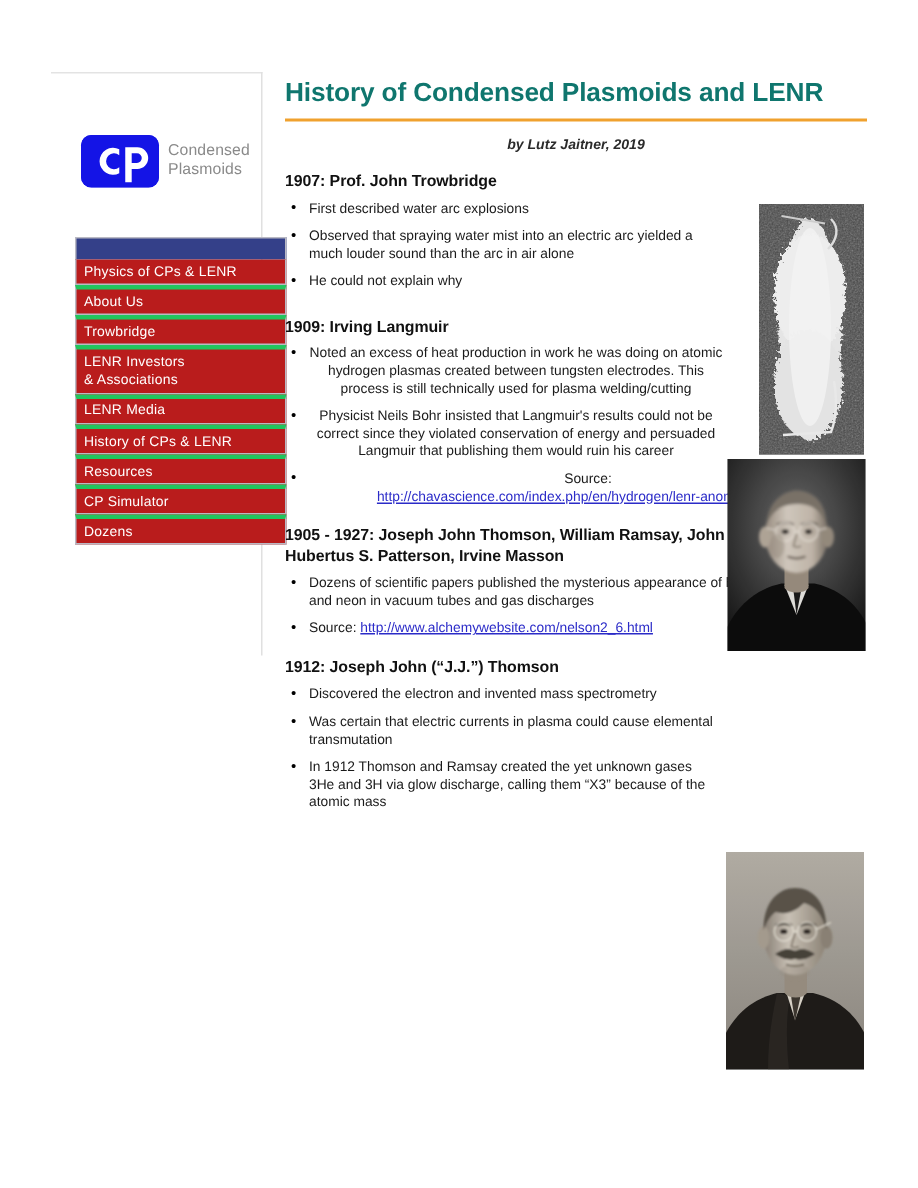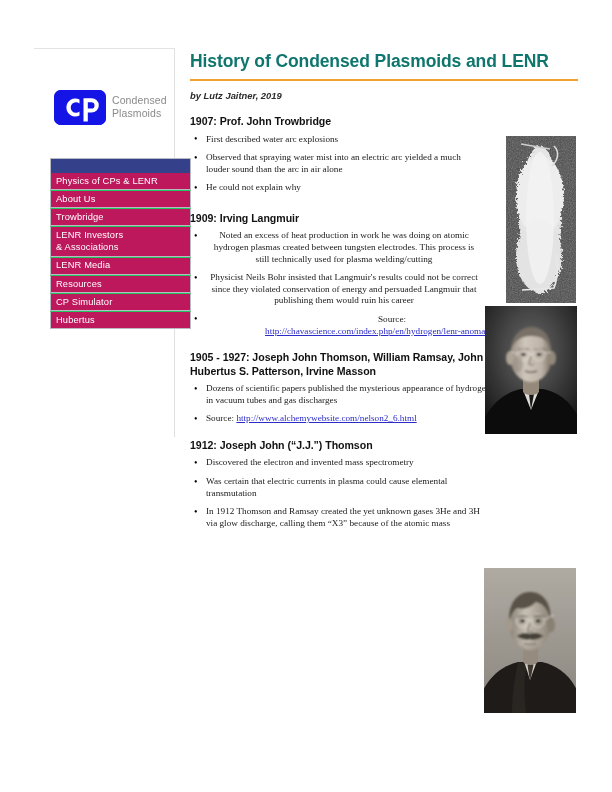--- a/index.html
+++ b/index.html
@@ -83,34 +83,34 @@
     width: 141px;
   }
   .nav-spacer {
     height: 15px;
     background: #344089;
     border: 1px solid #b9b9c4;
     border-bottom: none;
     box-sizing: border-box;
   }
   .nav-item {
-    background: #be185d;
+    background: #b91c1c;
     border: 1px solid #b9b9c4;
     border-top: 1px solid #9a9aad;
     box-sizing: border-box;
     color: #ffffff;
     font-size: 9.3px;
     line-height: 12.6px;
     padding: 1.5px 0 2px 5px;
     letter-spacing: 0.15px;
     cursor: pointer;
     white-space: pre-line;
   }
   .nav-item:not(:first-child) { border-top: none; }
-  .nav-item + .nav-item { border-top: 1px solid #22c55e; }
+  .nav-item + .nav-item { border-top: 3px solid #22c55e; }
 
   
   #main {
     position: absolute;
     left: 190px;
     top: 50px;
     width: 388px;
   }
 
   .doc-title {
@@ -122,41 +122,41 @@
     margin: 0;
   }
   .title-rule {
     margin-top: 7px;
     width: 388px;
     height: 2px;
     background: #f0a12e;
   }
   .byline {
     margin-top: 9px;
+    text-align: center;
     font-size: 9.4px;
     font-style: italic;
     font-weight: bold;
     color: #2b2b2b;
   }
 
   .section { margin-top: 14px; position: relative; }
   .section-head {
     font-size: 10.6px;
     line-height: 13.5px;
     font-weight: bold;
     color: #111111;
     margin-bottom: 5px;
     letter-spacing: -0.05px;
   }
 
   ul.bullets {
     margin: 0;
     padding: 0;
     list-style: none;
-    font-family: Liberation Serif, serif;
   }
   ul.bullets li {
     position: relative;
     padding-left: 16px;
     margin-bottom: 7px;
     font-size: 9.2px;
     line-height: 11.6px;
     color: #1a1a1a;
   }
   ul.bullets li:before {
@@ -218,23 +218,24 @@
     </div>
 
     <nav class="nav">
       <div class="nav-spacer"></div>
       <div class="nav-item">Physics of CPs &amp; LENR</div>
       <div class="nav-item">About Us</div>
       <div class="nav-item">Trowbridge</div>
       <div class="nav-item">LENR Investors
 &amp; Associations</div>
       <div class="nav-item">LENR Media</div>
+      <div class="nav-item">History of CPs &amp; LENR</div>
       <div class="nav-item">Resources</div>
       <div class="nav-item">CP Simulator</div>
-      <div class="nav-item">Hubertus</div>
+      <div class="nav-item">Dozens</div>
     </nav>
   </div>
 
   <div id="main">
 
     <h1 class="doc-title">History of Condensed Plasmoids and LENR</h1>
     <div class="title-rule"></div>
     <div class="byline">by Lutz Jaitner, 2019</div>
 
     <div class="section">

